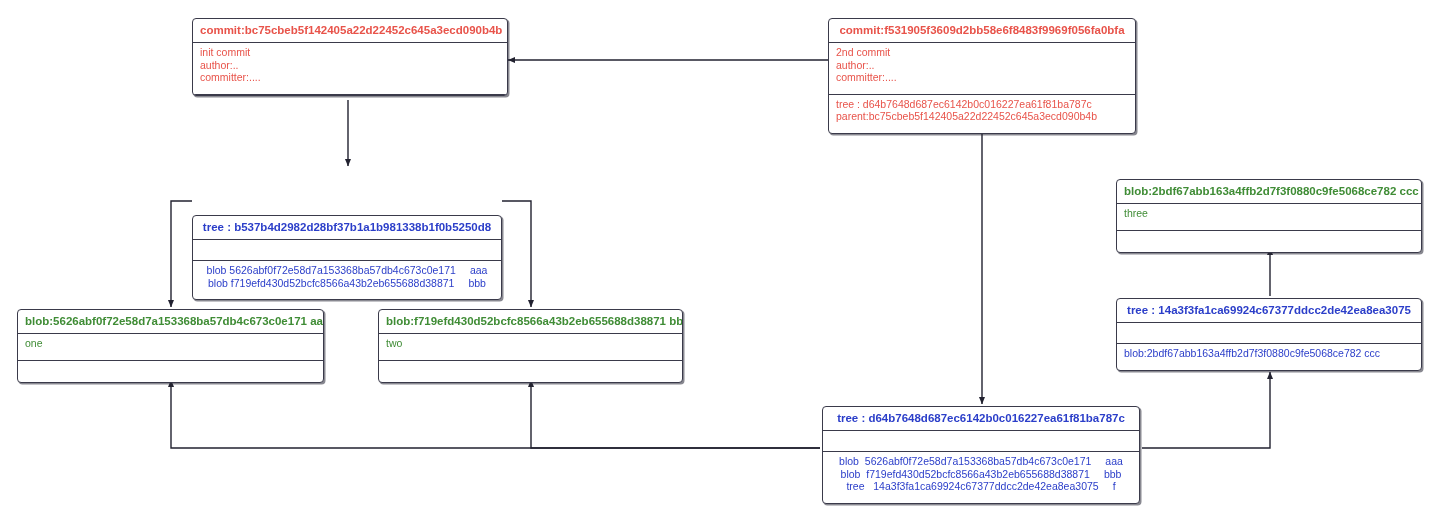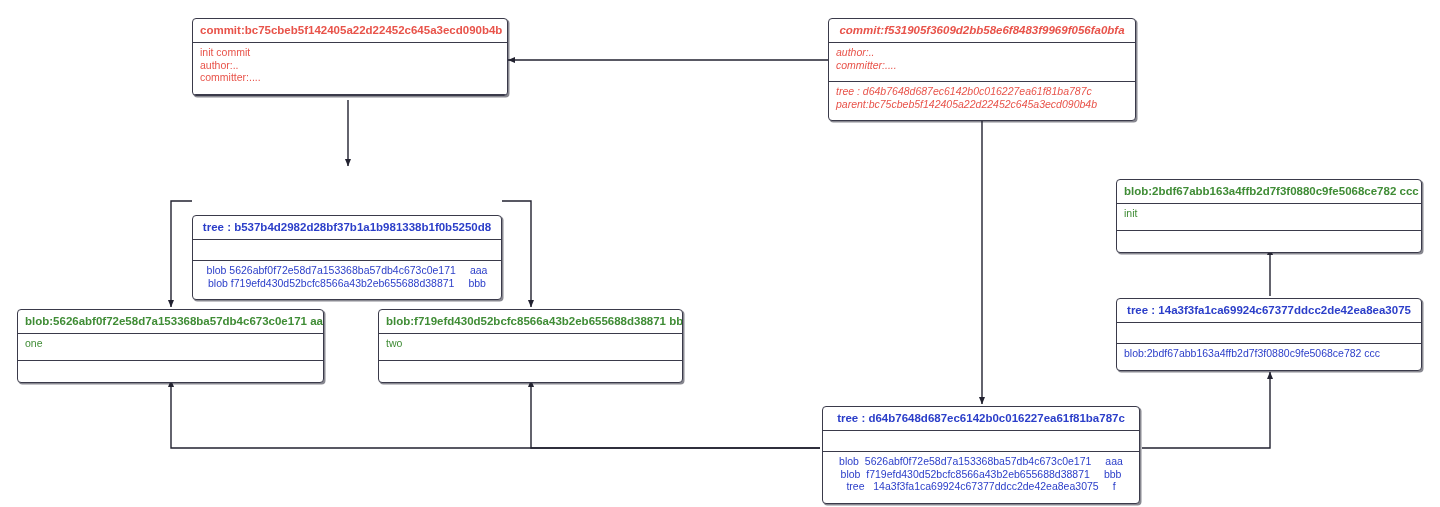--- a/index.html
+++ b/index.html
@@ -92,23 +92,24 @@
 
   <div class="node commit" style="left:192px; top:18px; width:316px;">
     <div class="band title">commit:bc75cbeb5f142405a22d22452c645a3ecd090b4b</div>
     <div class="band body">
       <div class="line">init commit</div>
       <div class="line">author:..</div>
       <div class="line">committer:....</div>
     </div>
   </div>
 
-  <div class="node commit" style="left:828px; top:18px; width:308px;font-style:italic;">
+  <div class="node commit" style="left:828px; top:18px; width:308px;">
     <div class="band title">commit:f531905f3609d2bb58e6f8483f9969f056fa0bfa</div>
     <div class="band body">
+      <div class="line">2nd commit</div>
       <div class="line">author:..</div>
       <div class="line">committer:....</div>
     </div>
     <div class="band body last">
       <div class="line">tree : d64b7648d687ec6142b0c016227ea61f81ba787c</div>
       <div class="line">parent:bc75cbeb5f142405a22d22452c645a3ecd090b4b</div>
     </div>
   </div>
 
   <div class="node tree" style="left:192px; top:167px; width:310px;margin-top:48px;">
@@ -133,21 +134,21 @@
   </div>
 
   <div class="node blob" style="left:378px; top:309px; width:305px;">
     <div class="band title">blob:f719efd430d52bcfc8566a43b2eb655688d38871 bbb</div>
     <div class="band body">two</div>
     <div class="band empty-band last"></div>
   </div>
 
   <div class="node blob" style="left:1116px; top:179px; width:306px;">
     <div class="band title">blob:2bdf67abb163a4ffb2d7f3f0880c9fe5068ce782 ccc</div>
-    <div class="band body">init</div>
+    <div class="band body">three</div>
     <div class="band empty-band last"></div>
   </div>
 
   <div class="node tree" style="left:1116px; top:298px; width:306px;">
     <div class="band title">tree : 14a3f3fa1ca69924c67377ddcc2de42ea8ea3075</div>
     <div class="band empty-band"></div>
     <div class="band body last">
       <div class="line">blob:2bdf67abb163a4ffb2d7f3f0880c9fe5068ce782 ccc</div>
     </div>
   </div>

